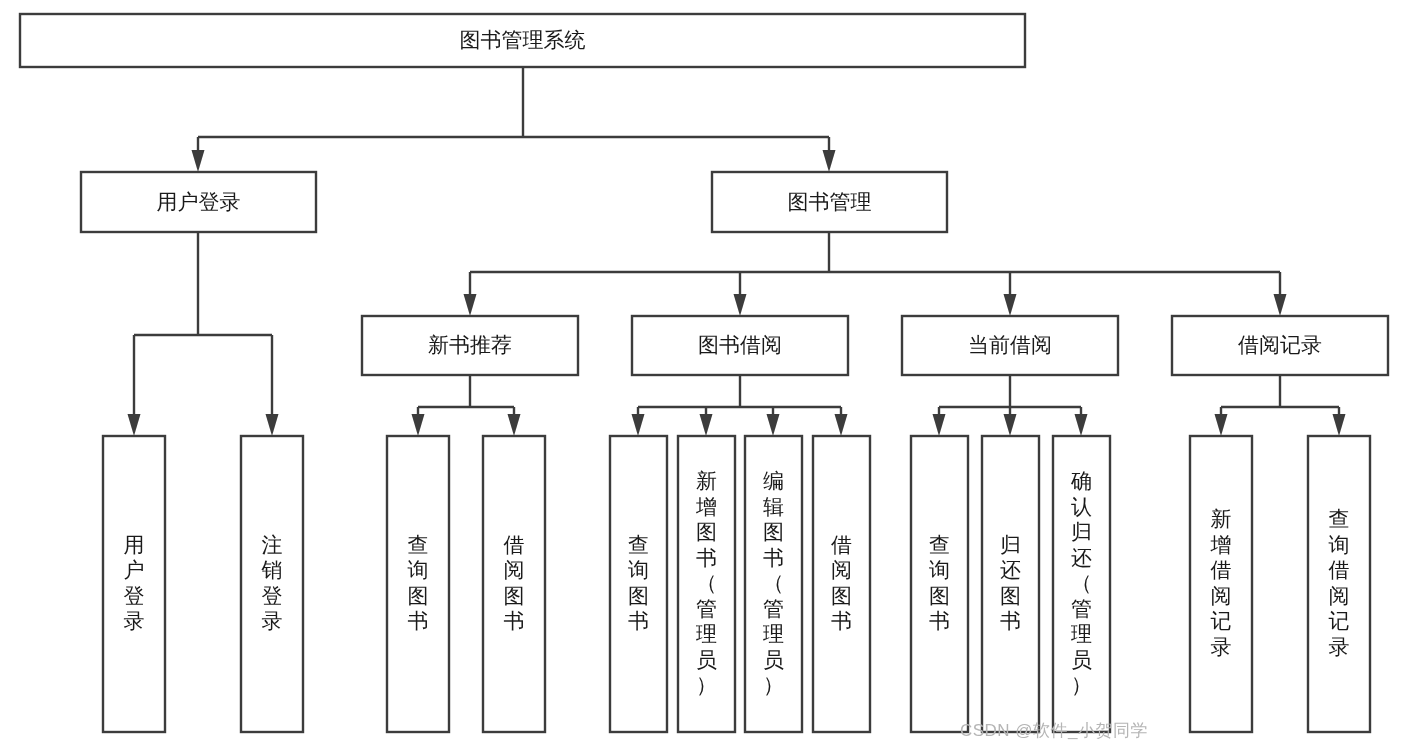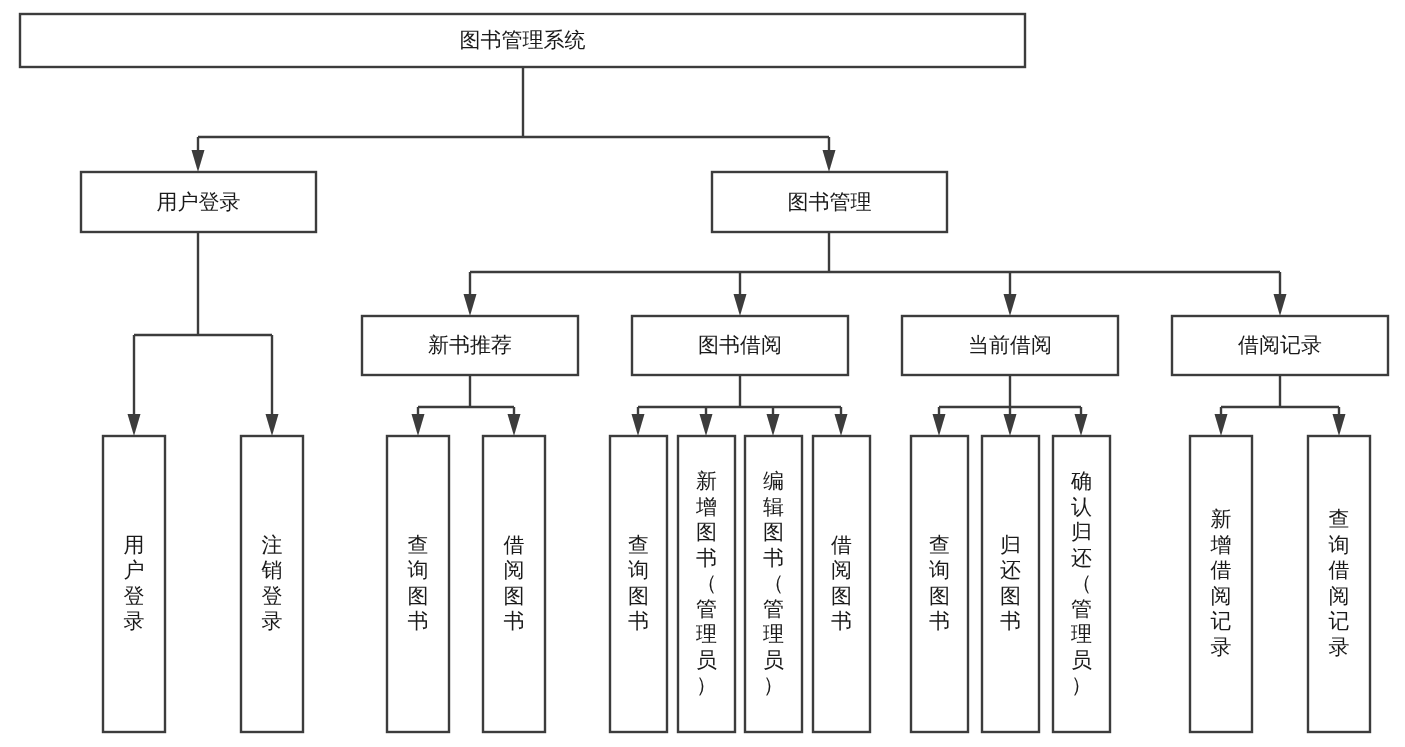--- a/index.html
+++ b/index.html
@@ -216,13 +216,14 @@
         <g>
           <rect class="node-box" x="1190" y="436" width="62" height="296"></rect>
           <text class="node-label-v" x="1221" y="526.25"><tspan x="1221" dy="0">新</tspan><tspan x="1221" dy="25.5">增</tspan><tspan x="1221" dy="25.5">借</tspan><tspan x="1221" dy="25.5">阅</tspan><tspan x="1221" dy="25.5">记</tspan><tspan x="1221" dy="25.5">录</tspan></text>
         </g>
         <g>
           <rect class="node-box" x="1308" y="436" width="62" height="296"></rect>
           <text class="node-label-v" x="1339" y="526.25"><tspan x="1339" dy="0">查</tspan><tspan x="1339" dy="25.5">询</tspan><tspan x="1339" dy="25.5">借</tspan><tspan x="1339" dy="25.5">阅</tspan><tspan x="1339" dy="25.5">记</tspan><tspan x="1339" dy="25.5">录</tspan></text>
         </g>
       </g>
   </svg>
+  <div class="watermark">CSDN @软件_小贺同学</div>
 </div>
 
 </body></html>

